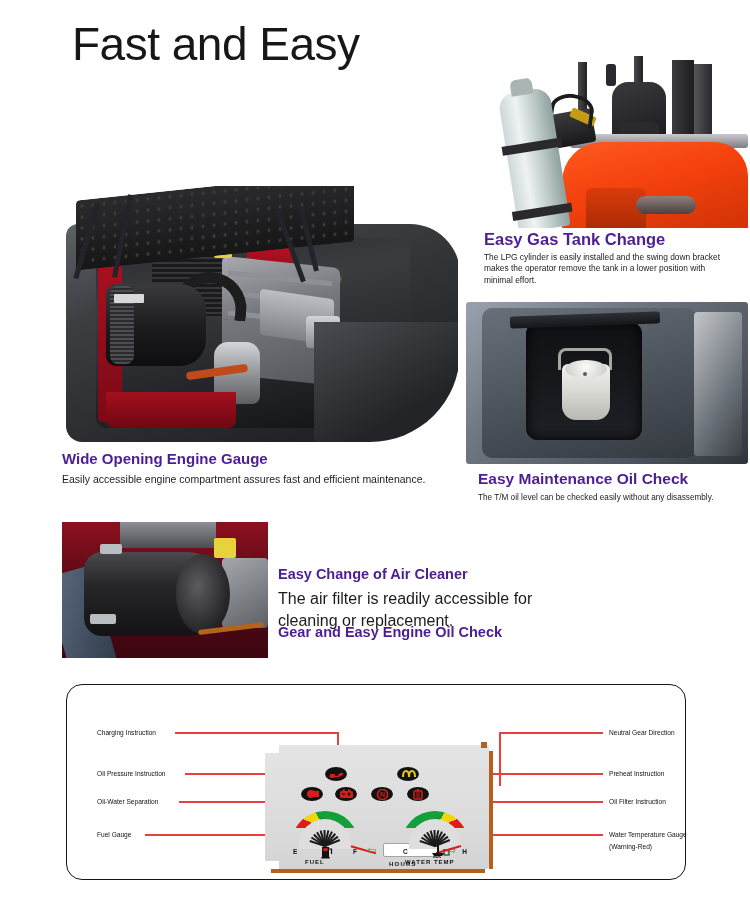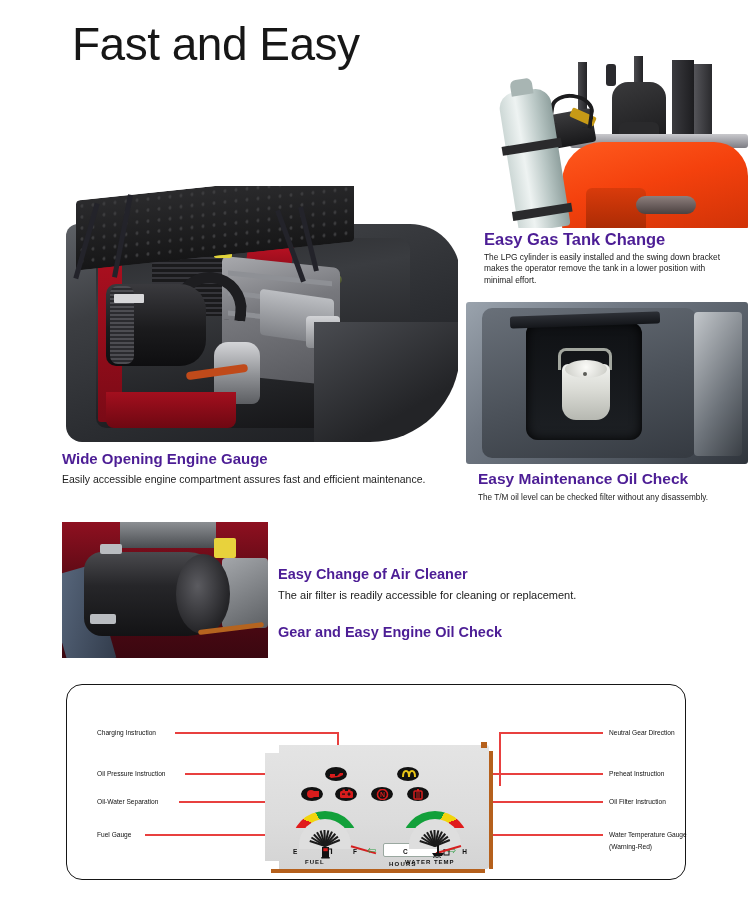--- a/index.html
+++ b/index.html
@@ -211,21 +211,21 @@
   .air-clamp.c1{ left:38px; top:22px; width:22px;height:10px;}
   .air-clamp.c2{ left:28px; top:92px; width:26px;height:10px;}
   .air-gray-top{ position:absolute; left:58px; top:0; width:96px; height:26px;
     background:linear-gradient(180deg,#8c8f93,#4a4d51);}
   .air-yellow{ position:absolute; left:152px; top:16px; width:22px;height:20px;background:#e8d23c;border-radius:2px;}
   .air-copper{ position:absolute; left:136px; top:104px; width:66px;height:5px;background:#b5641f;border-radius:3px;transform:rotate(-7deg);}
   .air-eng-r{ position:absolute; left:160px; top:36px; width:46px;height:70px;
     background:linear-gradient(150deg,#a4a7ab,#5c5f63); border-radius:4px;}
 
   #cap-air-title{ left:278px; top:566px; font-size:14.5px; }
-  #cap-air-body { left:278px; top:588px; width:300px; font-size:11px; }
+  #cap-air-body { left:278px; top:588px; width:300px; font-size:16px; }
   #cap-engoil-title{ left:278px; top:624px; font-size:14.5px; }
 
   
   #meter-card{
     position:absolute; left:66px; top:684px; width:620px; height:196px;
     border:1.6px solid #161616; border-radius:16px; background:#fff;
   }
   #meter-heading{
     position:absolute; left:0; top:10px; width:620px; text-align:center;
     font-size:12.6px; font-weight:bold; color:#111;
@@ -370,21 +370,21 @@
   <div class="oil-panel"></div>
   <div class="oil-hole"></div>
   <div class="oil-strap"></div>
   <div class="oil-handle"></div>
   <div class="oil-cap">
     <div class="dot"></div>
   </div>
   <div class="oil-right"></div>
 </div>
 <div class="cap-title" id="cap-oil-title">Easy Maintenance Oil Check</div>
-<div class="cap-body" id="cap-oil-body">The T/M oil level can be checked filter without any disassembly.</div>
+<div class="cap-body" id="cap-oil-body">The T/M oil level can be checked easily without any disassembly.</div>
 
 <div class="photo" id="photo-air">
   <div class="air-red-frame"></div>
   <div class="air-gray-top"></div>
   <div class="air-yellow"></div>
   <div class="air-eng-r"></div>
   <div class="air-blue"></div>
   <div class="air-drum">
     <div class="cap"></div>
   </div>

